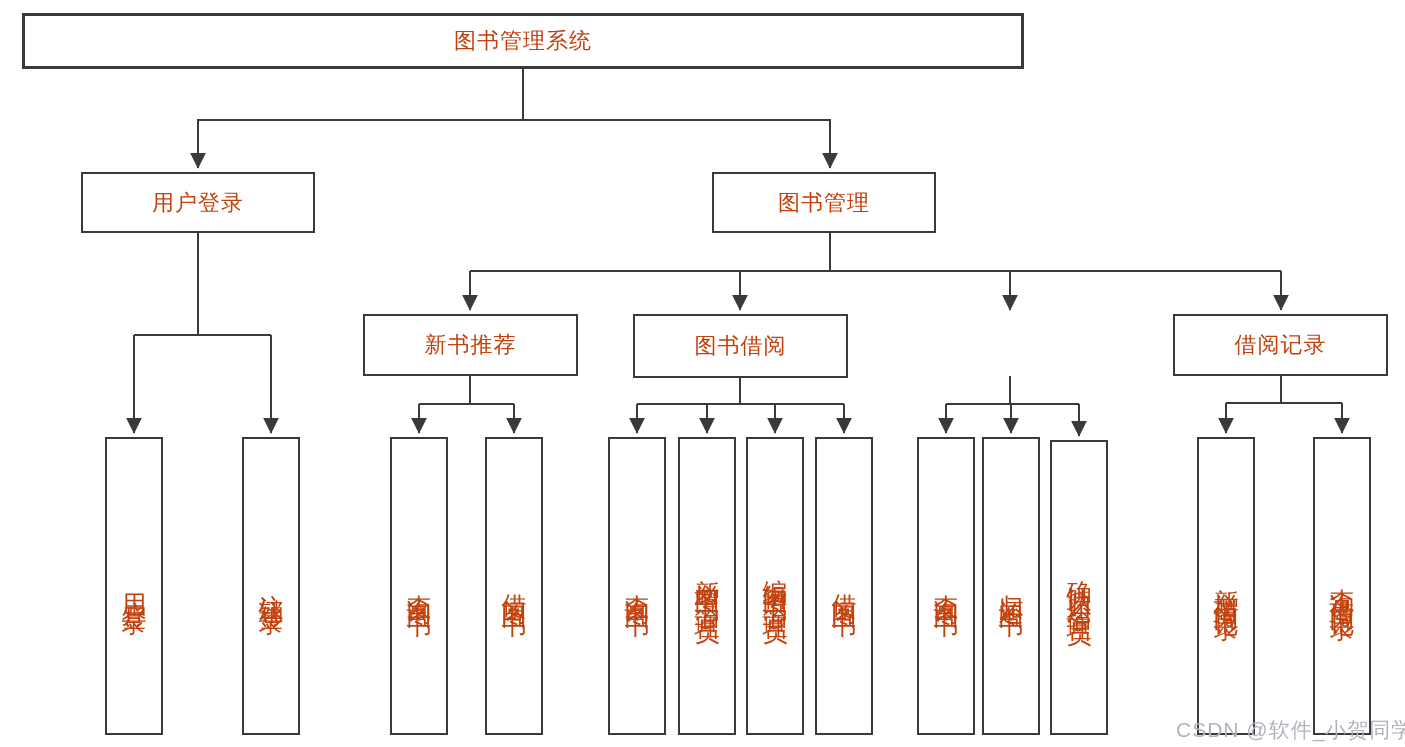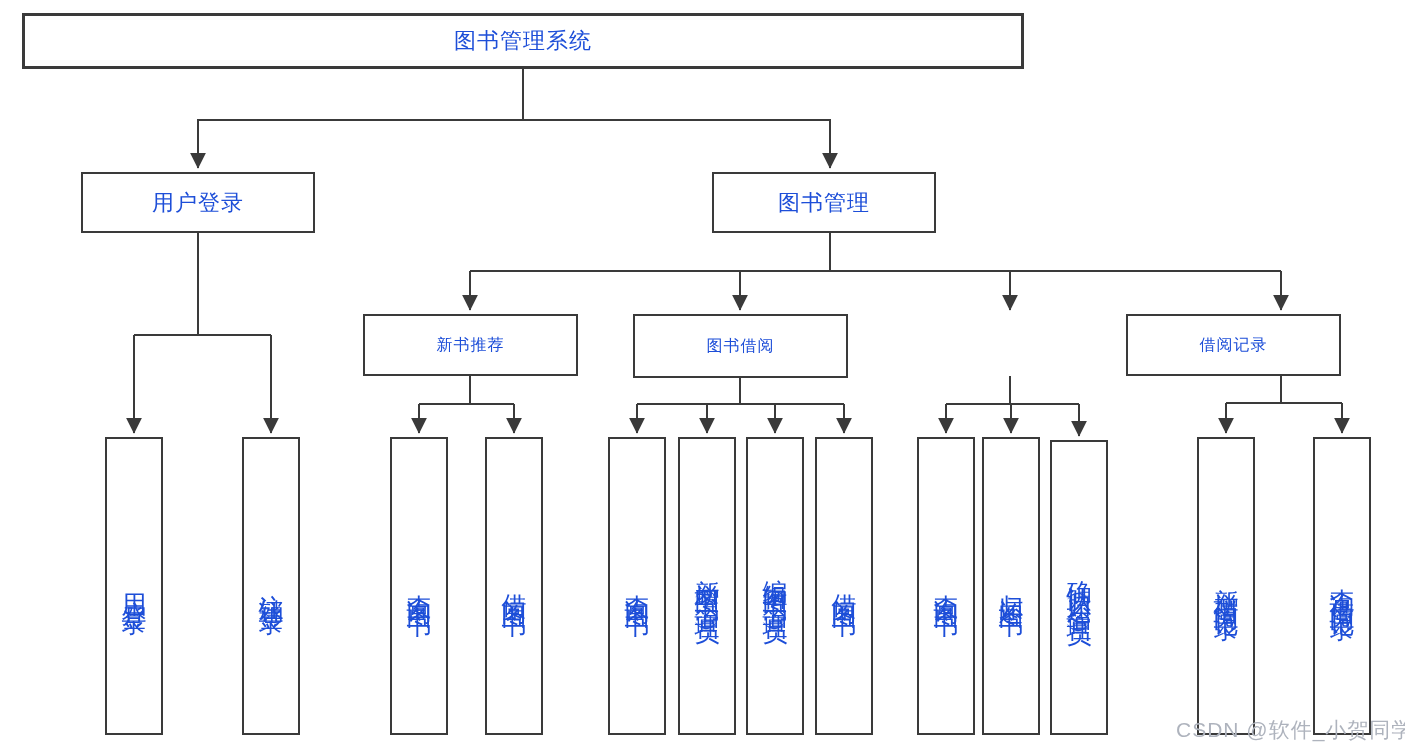--- a/index.html
+++ b/index.html
@@ -22,30 +22,30 @@
     z-index: 1;
   }
   .box {
     position: absolute;
     box-sizing: border-box;
     border: 2px solid #3a3a3a;
     background: #ffffff;
     display: flex;
     align-items: center;
     justify-content: center;
-    color: #1d4ed8;
+    color: #c2410c;
     z-index: 2;
   }
   .box.root {
     border-width: 3px;
     font-size: 22px;
     letter-spacing: 1px;
   }
   .box.l2 { font-size: 22px; letter-spacing: 1px; }
-  .box.l3 { font-size: 16px; letter-spacing: 1px; }
+  .box.l3 { font-size: 22px; letter-spacing: 1px; }
   .box.leaf {
     writing-mode: vertical-rl;
     text-orientation: mixed;
     font-size: 25px;
     letter-spacing: 6px;
     line-height: 1;
     padding: 6px 0;
   }
   .watermark {
     position: absolute;
@@ -113,21 +113,21 @@
     </g>
   </svg>
 
   <div class="box root" style="left:22px;top:13px;width:1002px;height:56px">图书管理系统</div>
 
   <div class="box l2" style="left:81px;top:172px;width:234px;height:61px">用户登录</div>
   <div class="box l2" style="left:712px;top:172px;width:224px;height:61px">图书管理</div>
 
   <div class="box l3" style="left:363px;top:314px;width:215px;height:62px">新书推荐</div>
   <div class="box l3" style="left:633px;top:314px;width:215px;height:64px">图书借阅</div>
-  <div class="box l3" style="left:1126px;top:314px;width:215px;height:62px">借阅记录</div>
+  <div class="box l3" style="left:1173px;top:314px;width:215px;height:62px">借阅记录</div>
 
   <div class="box leaf" style="left:105px;top:437px;width:58px;height:298px">用户登录</div>
   <div class="box leaf" style="left:242px;top:437px;width:58px;height:298px">注销登录</div>
 
   <div class="box leaf" style="left:390px;top:437px;width:58px;height:298px">查询图书</div>
   <div class="box leaf" style="left:485px;top:437px;width:58px;height:298px">借阅图书</div>
 
   <div class="box leaf" style="left:608px;top:437px;width:58px;height:298px">查询图书</div>
   <div class="box leaf" style="left:678px;top:437px;width:58px;height:298px">新增图书（管理员）</div>
   <div class="box leaf" style="left:746px;top:437px;width:58px;height:298px">编辑图书（管理员）</div>

